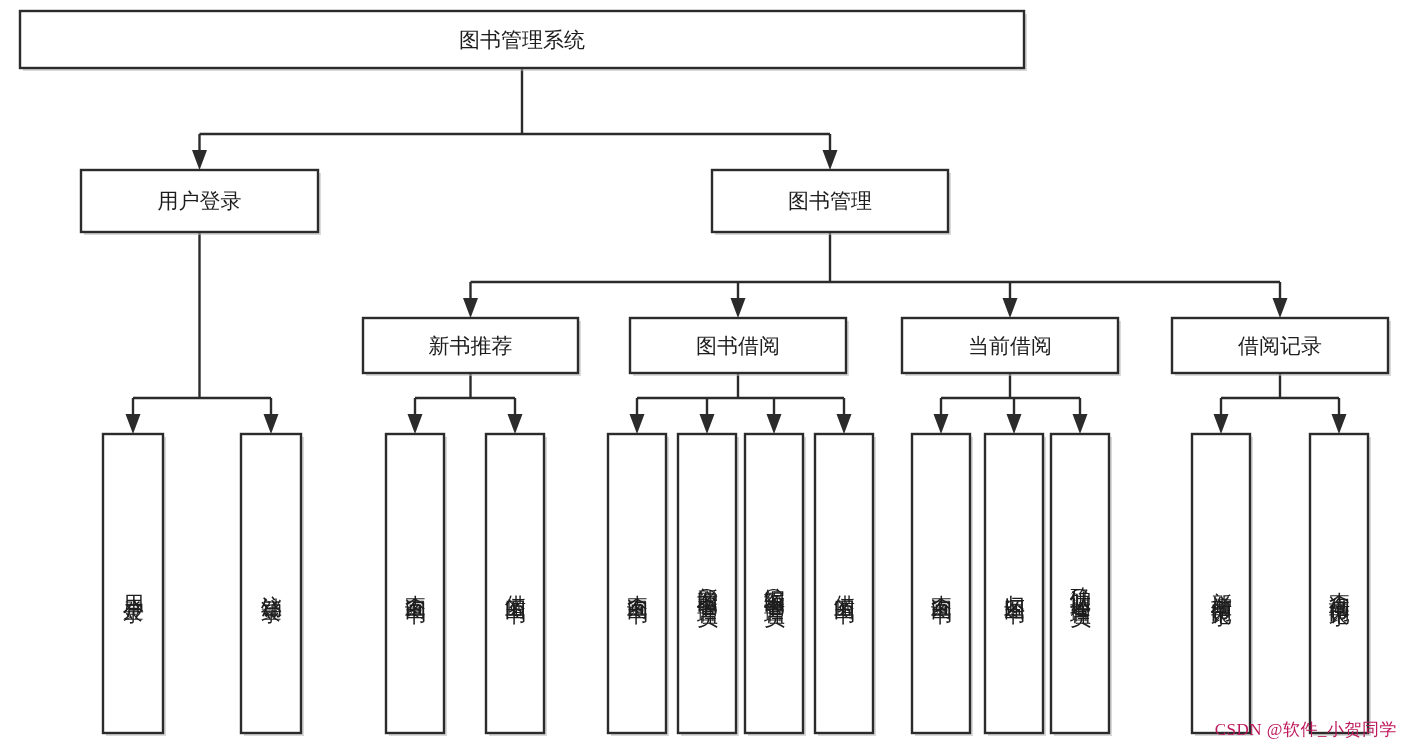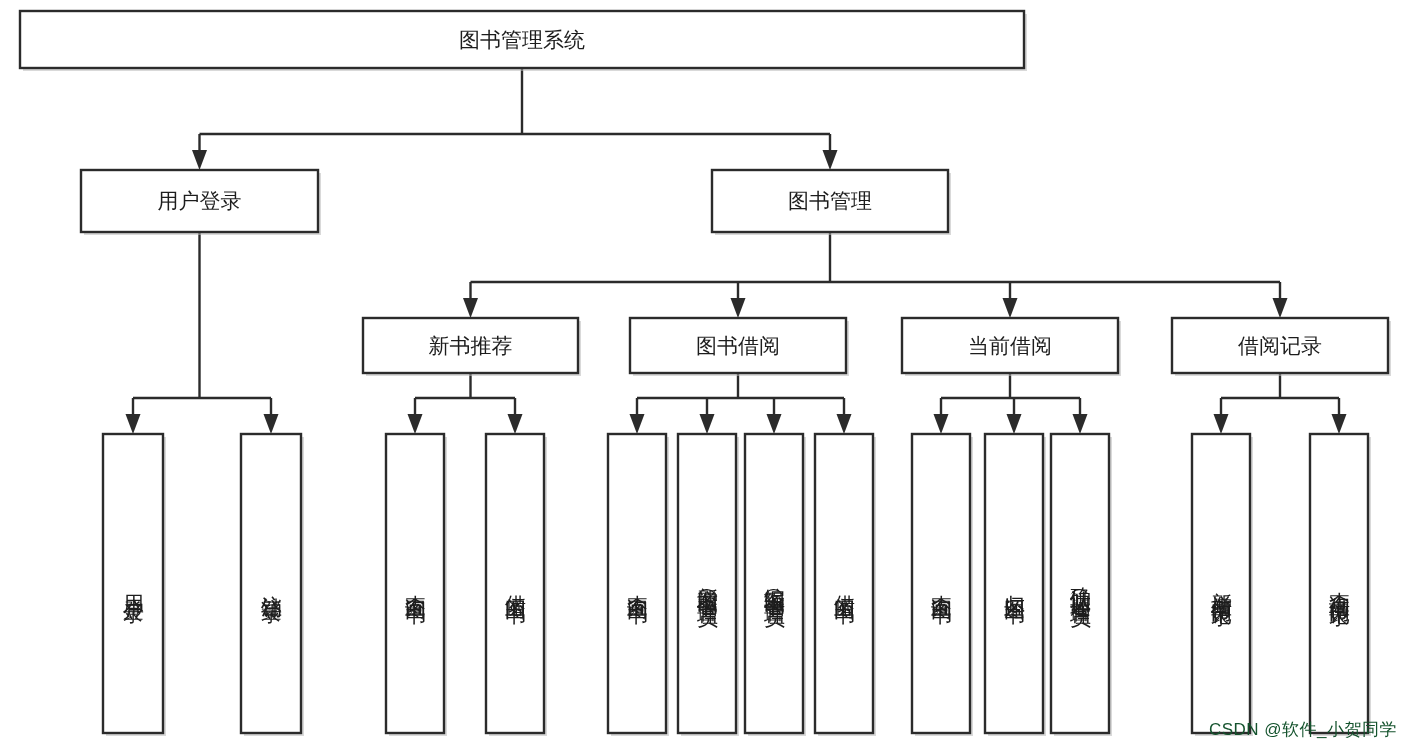--- a/index.html
+++ b/index.html
@@ -66,23 +66,23 @@
     line-height: 1.18;
     letter-spacing: 3px;
     color: #1d1d1d;
     white-space: nowrap;
     text-align: center;
   }
   .watermark {
     position: absolute;
     right: 8px;
     bottom: 6px;
-    font-family: Liberation Sans, sans-serif;
+    font-family: Liberation Serif, serif;
     font-size: 17px;
-    color: #14532d;
+    color: #be185d;
     letter-spacing: 0.5px;
     white-space: nowrap;
   }
 </style>
 </head>
 <body>
 
 <div id="diagram-root">
 
   <svg class="flow" viewBox="0 0 1405 747" xmlns="http://www.w3.org/2000/svg">

